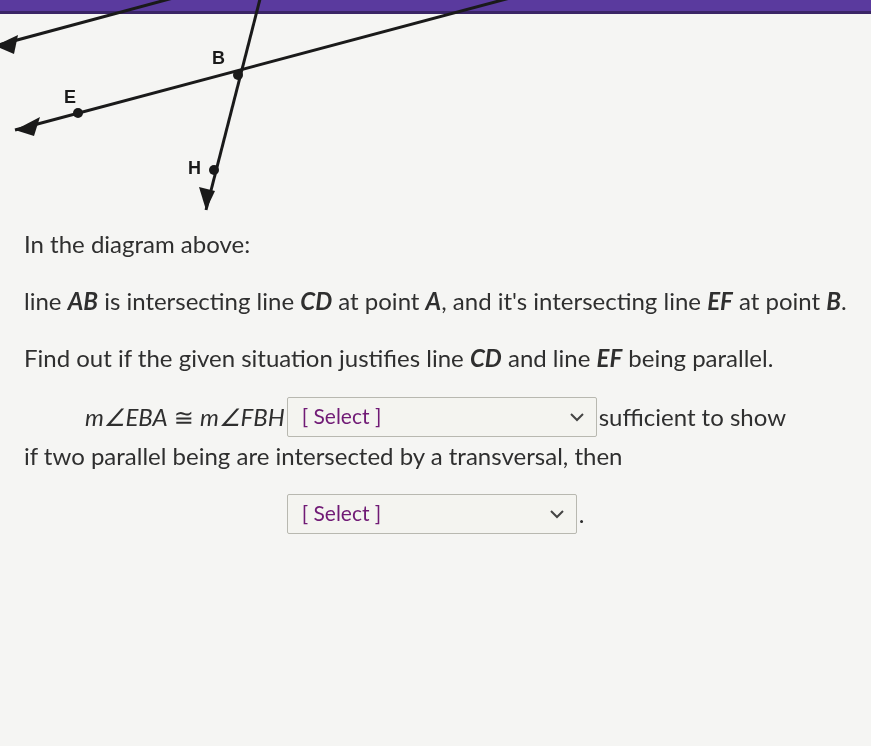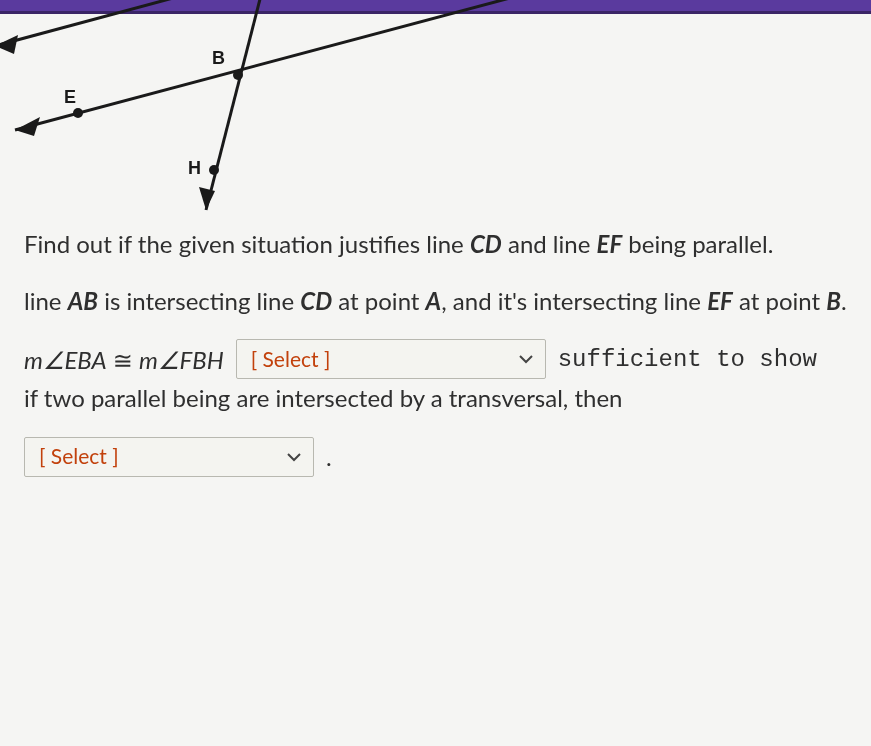--- a/index.html
+++ b/index.html
@@ -32,52 +32,52 @@
       position: absolute;
       top: 225px;
       left: 24px;
       right: 24px;
       font-size: 24px;
       line-height: 1.55;
       color: #2f2f2f;
     }
     .content p { margin-bottom: 20px; }
     .heading { margin-bottom: 18px; }
-    .math-line { margin-top: 8px; display: flex; align-items: center; flex-wrap: wrap; gap: 12px; }
+    .math-line { margin-top: 8px; display: flex; align-items: center; flex-wrap: wrap; gap: 2px; justify-content: center; }
     .math-expr { font-family: inherit; font-style: normal; }
     .angle { font-style: italic; }
     .select-box {
       display: inline-flex;
       align-items: center;
       justify-content: space-between;
       border: 1px solid #b8b8b0;
       background: #f4f4f0;
       padding: 5px 12px 5px 14px;
       font-size: 21px;
-      color: #c2410c;
+      color: #701a75;
       width: 310px;
       height: 40px;
       cursor: pointer;
       position: relative;
       border-radius: 2px;
     }
     .select-box.small { width: 290px; }
     .chev {
       width: 14px; height: 10px;
     }
     .ibold { font-weight: 700; font-style: italic; }
     svg.diagram { position:absolute; top:0; left:0; }
     .pt-label {
       position: absolute;
       font-weight: 700;
       font-size: 18px;
       color: #1a1a1a;
       font-family: Arial, sans-serif;
     }
-    .after-text { margin-left: 0; font-family: Liberation Mono, monospace; }
+    .after-text { margin-left: 0; }
   </style>
 </head>
 <body>
 
 <div class="purple-bar"></div>
 
 <div class="diagram-area">
   <svg class="diagram" width="871" height="220" viewBox="0 0 871 220">
 
     <line x1="-20" y1="50" x2="500" y2="-90" stroke="#1a1a1a" stroke-width="3"></line>
@@ -96,27 +96,28 @@
 
     <circle cx="214" cy="170" r="5" fill="#1a1a1a"></circle>
   </svg>
   <div class="pt-label" style="top:48px; left:212px;">B</div>
   <div class="pt-label" style="top:87px; left:64px;">E</div>
   <div class="pt-label" style="top:158px; left:188px;">H</div>
 </div>
 
 <div class="content">
 
+  <p class="heading">In the diagram above:</p>
+
+  <p>
+    <span>line </span><span class="ibold">AB</span><span> is intersecting line </span><span class="ibold">CD</span><span> at point </span><span class="ibold">A</span><span>, and it's intersecting line </span><span class="ibold">EF</span><span> at point </span><span class="ibold">B</span><span>.</span>
+  </p>
 
   <p>
     <span>Find out if the given situation justifies line </span><span class="ibold">CD</span><span> and line </span><span class="ibold">EF</span><span> being parallel.</span>
-  </p>
-
-  <p>
-    <span>line </span><span class="ibold">AB</span><span> is intersecting line </span><span class="ibold">CD</span><span> at point </span><span class="ibold">A</span><span>, and it's intersecting line </span><span class="ibold">EF</span><span> at point </span><span class="ibold">B</span><span>.</span>
   </p>
 
   <div class="math-line">
     <span class="math-expr">
       <span class="angle">m∠EBA</span><span> ≅ </span><span class="angle">m∠FBH</span>
     </span>
     <span class="select-box">
       <span>[ Select ]</span>
       <svg class="chev" viewBox="0 0 14 10">
           <polyline points="1,2 7,8 13,2" fill="none" stroke="#444" stroke-width="2"></polyline>

